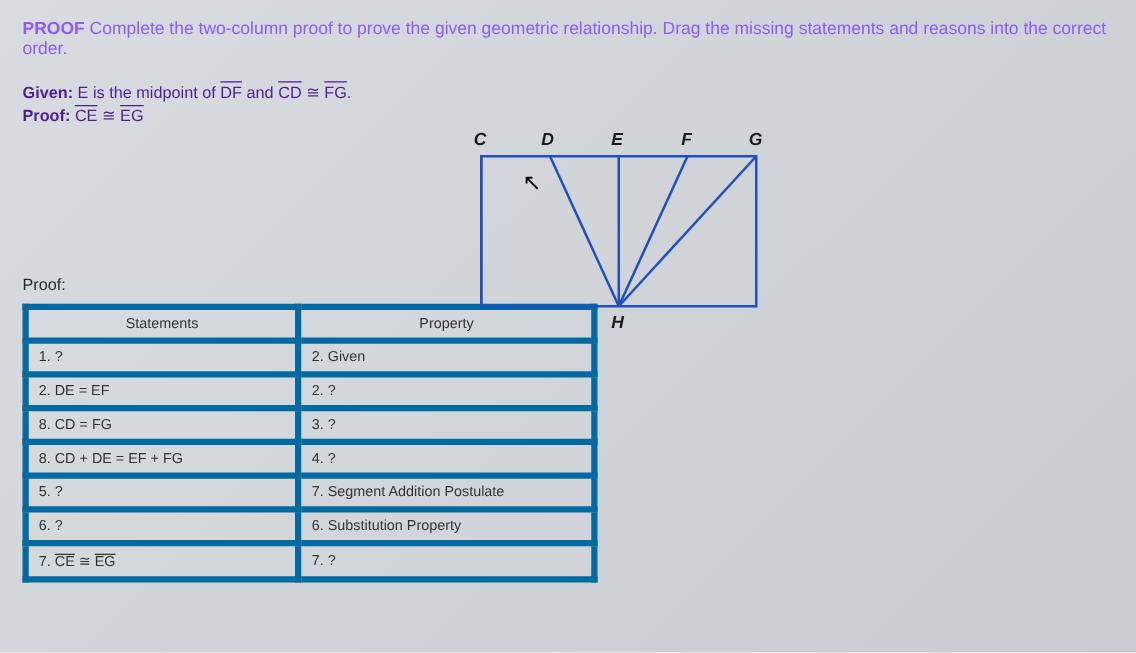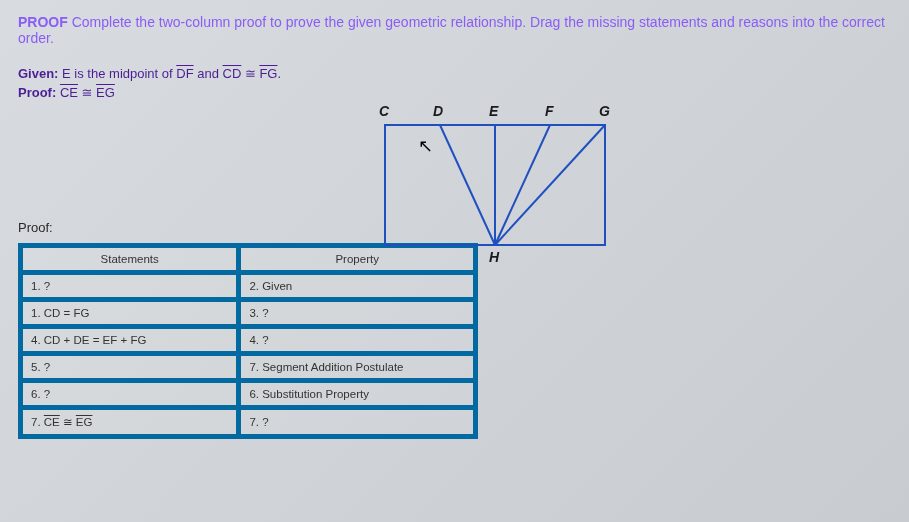--- a/index.html
+++ b/index.html
@@ -112,25 +112,29 @@
       <th class="stmt-col">Statements</th>
       <th class="reason-col">Property</th>
     </tr>
   </thead>
   <tbody>
     <tr>
         <td>1. ?</td>
         <td>2. Given</td>
       </tr>
     <tr>
-        <td>1. CD = FG</td>
+        <td>2. DE = EF</td>
+        <td>2. ?</td>
+      </tr>
+    <tr>
+        <td>8. CD = FG</td>
         <td>3. ?</td>
       </tr>
     <tr>
-        <td>4. CD + DE = EF + FG</td>
+        <td>8. CD + DE = EF + FG</td>
         <td>4. ?</td>
       </tr>
     <tr>
         <td>5. ?</td>
         <td>7. Segment Addition Postulate</td>
       </tr>
     <tr>
         <td>6. ?</td>
         <td>6. Substitution Property</td>
       </tr>

